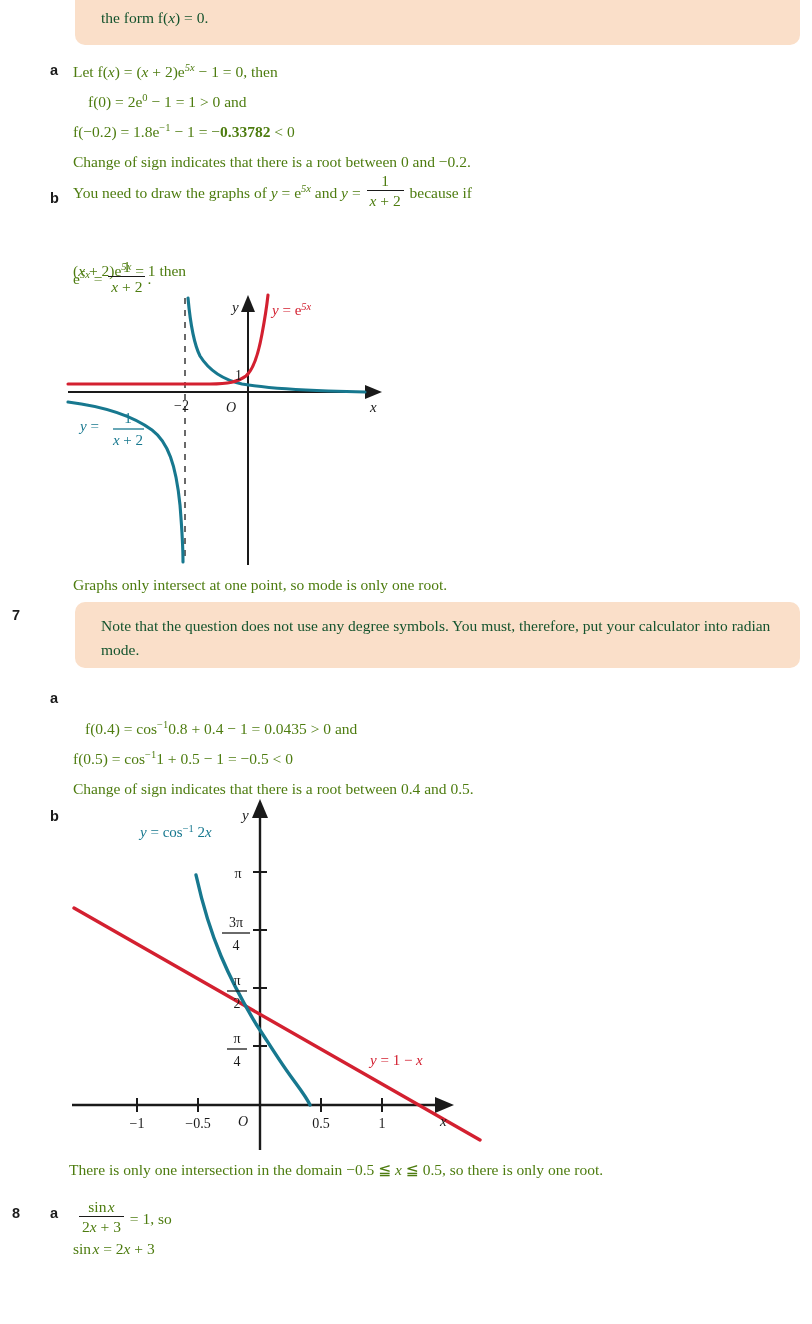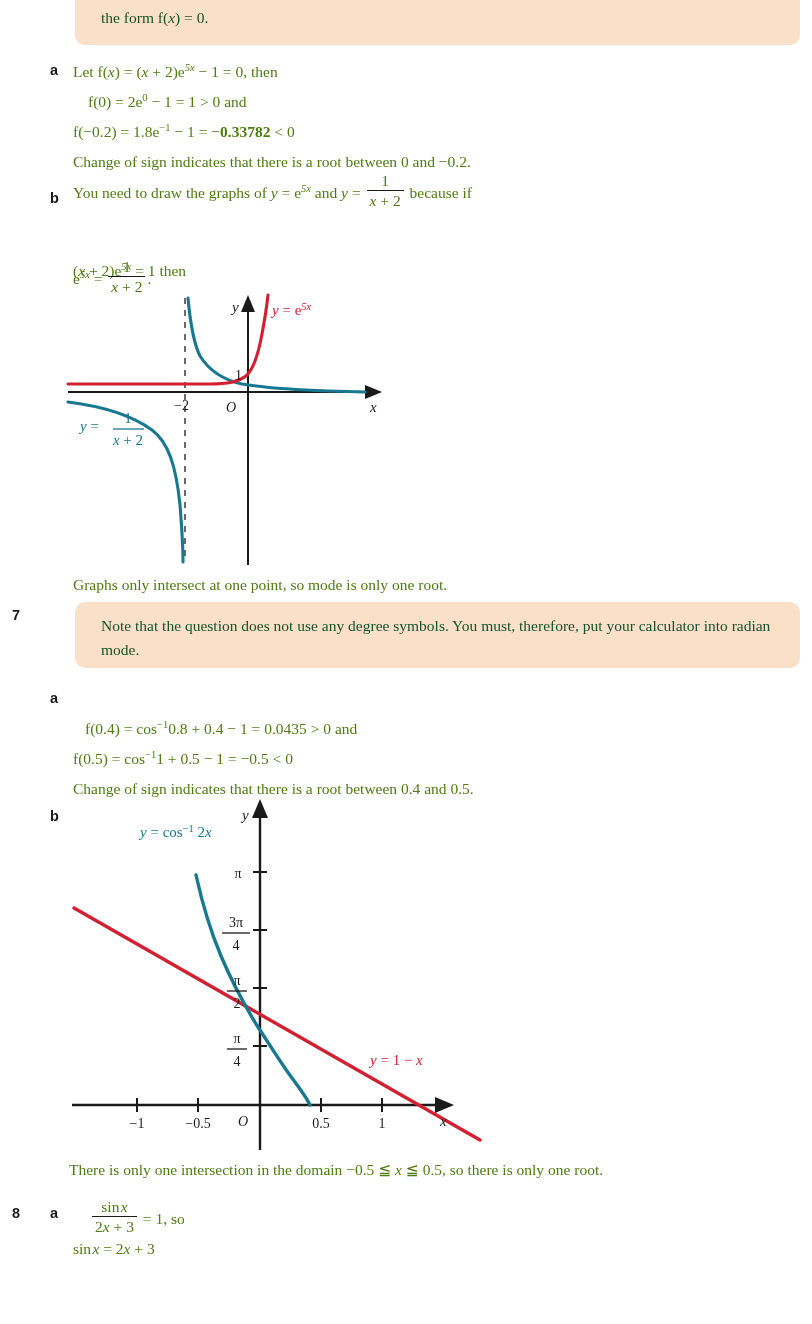--- a/index.html
+++ b/index.html
@@ -271,21 +271,21 @@
   </div>
 
   <div class="line" style="left:69px; top:1159px;">
     There is only one intersection in the domain −0.5 ≦ <span class="mi">x</span> ≦ 0.5, so there is only one root.
   </div>
 
   <div class="qnum" style="left:12px; top:1205px;">8</div>
 
   <div class="part" style="left:50px; top:1205px;">a</div>
 
-  <div class="line" style="left:90px; top:1198px;">
+  <div class="line" style="left:77px; top:1198px;">
     <span class="frac"><span class="num">sin <span class="mi">x</span></span><span class="den">2<span class="mi">x</span> + 3</span></span>
     = 1, so
   </div>
 
   <div class="line" style="left:73px; top:1238px;">
     sin <span class="mi">x</span> = 2<span class="mi">x</span> + 3
   </div>
 
 
 </div>

